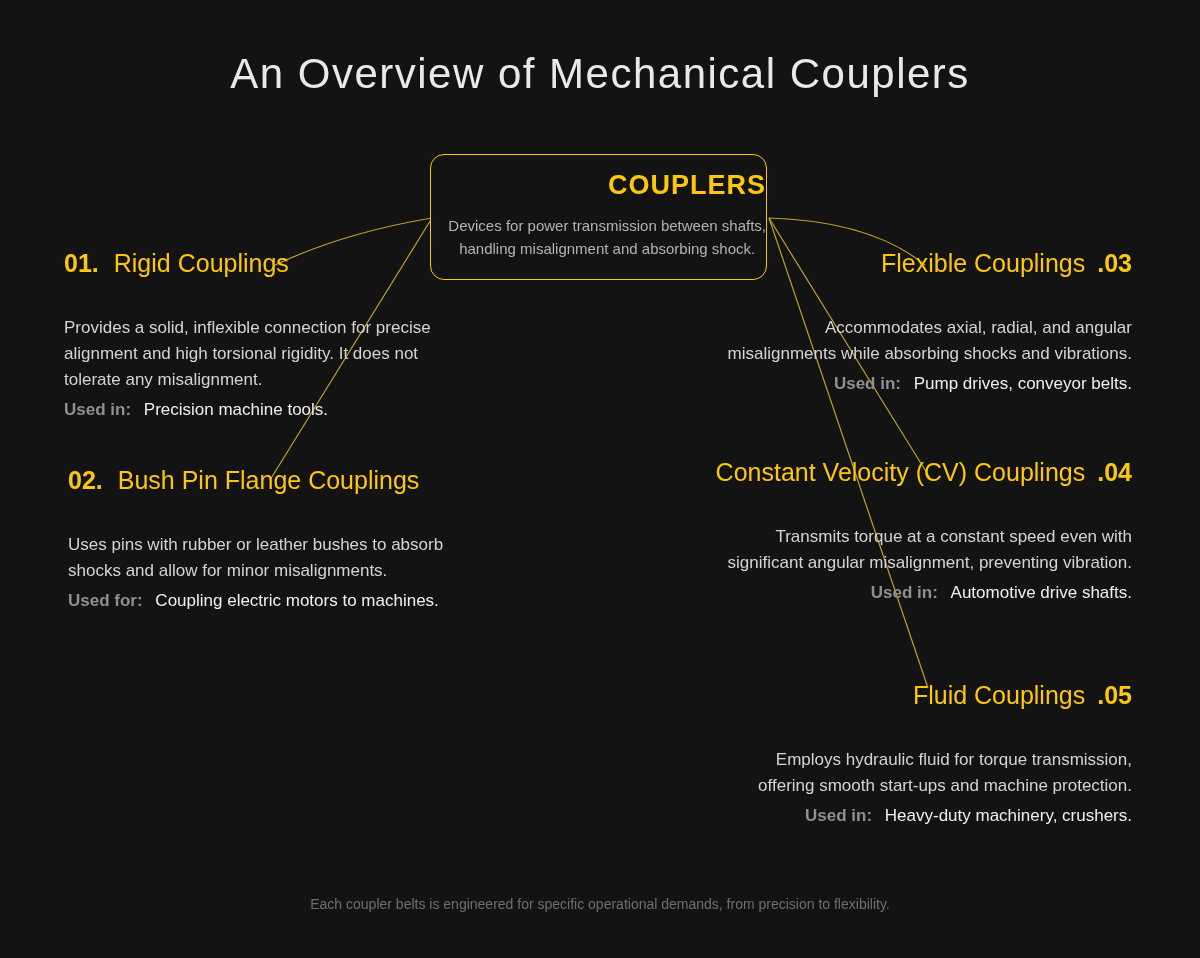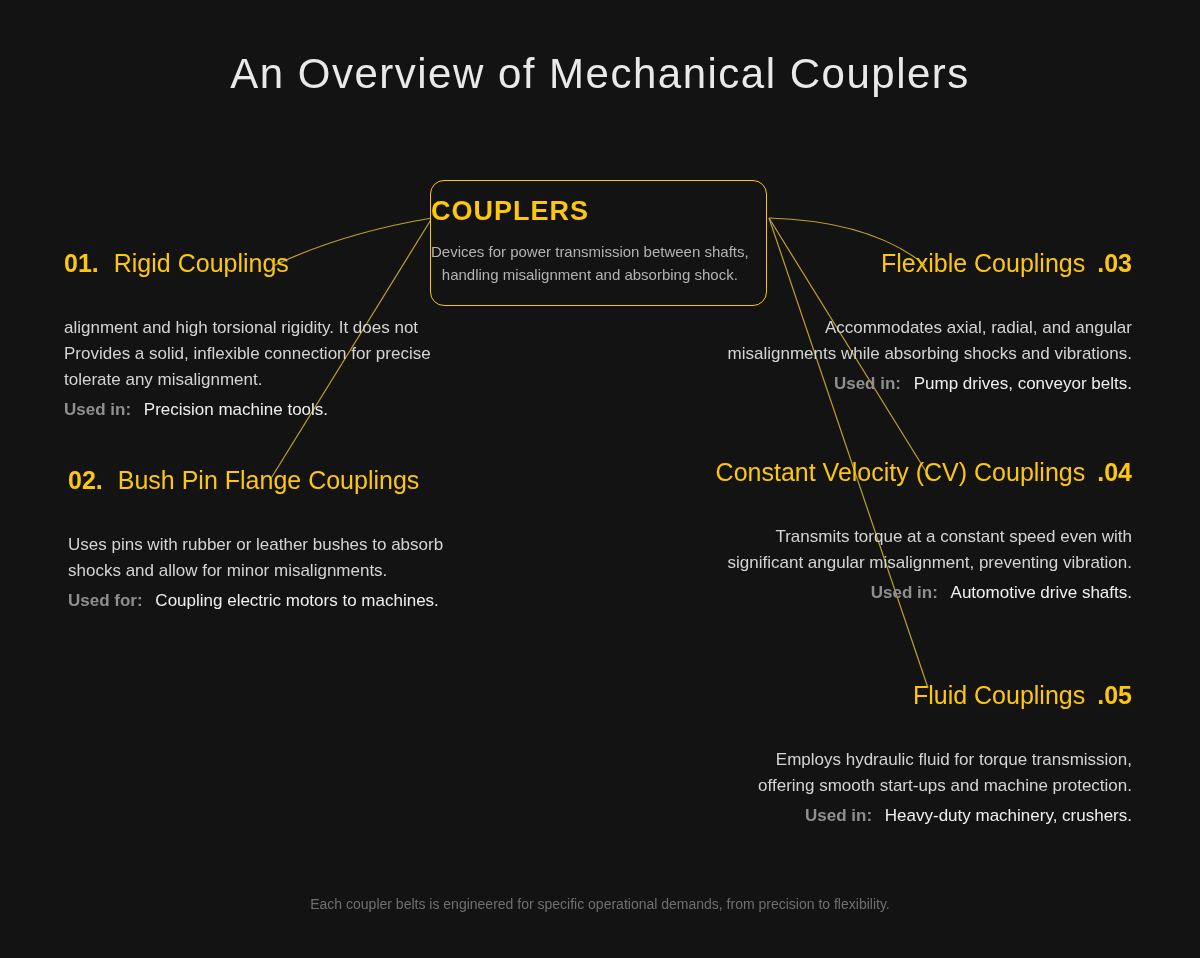--- a/index.html
+++ b/index.html
@@ -26,22 +26,22 @@
     margin:0;text-align:center;
     font-size:42px;font-weight:300;letter-spacing:1.5px;
     color:var(--title-color);
   }
   .connectors{position:absolute;left:0;top:0;z-index:1;}
   .connectors path{fill:none;stroke:var(--connector);stroke-width:1.2px;}
   .center-box{
     position:absolute;left:430px;top:154px;width:337px;height:126px;
     border:1.5px solid var(--accent);border-radius:14px;
     z-index:2;background:var(--bg);
-    display:flex;flex-direction:column;align-items:flex-start;
-    box-sizing:border-box;padding-top:15px;margin-top:26px;
+    display:flex;flex-direction:column;align-items:flex-end;
+    box-sizing:border-box;padding-top:15px;
   }
   .box-title{
     font-size:27px;font-weight:700;letter-spacing:1px;
     color:var(--accent);
   }
   .box-desc{
     margin-top:13px;text-align:center;
     font-size:15px;line-height:23px;color:var(--desc-gray);
   }
   .sec{position:absolute;z-index:2;}
@@ -83,22 +83,22 @@
       <div>handling misalignment and absorbing shock.</div>
     </div>
   </div>
 
   <section class="sec left" style="left:64px;top:249px;width:470px;">
     <div class="sec-head">
       <span class="num">01.</span>
       <span class="sec-title">Rigid Couplings</span>
     </div>
     <div class="sec-body">
+      <div>Provides a solid, inflexible connection for precise</div>
       <div>alignment and high torsional rigidity. It does not</div>
-      <div>Provides a solid, inflexible connection for precise</div>
       <div>tolerate any misalignment.</div>
     </div>
     <div class="usage">
       <span class="u-label">Used in:</span>
       <span class="u-value">Precision machine tools.</span>
     </div>
   </section>
 
   <section class="sec left" style="left:68px;top:466px;width:470px;">
     <div class="sec-head">

